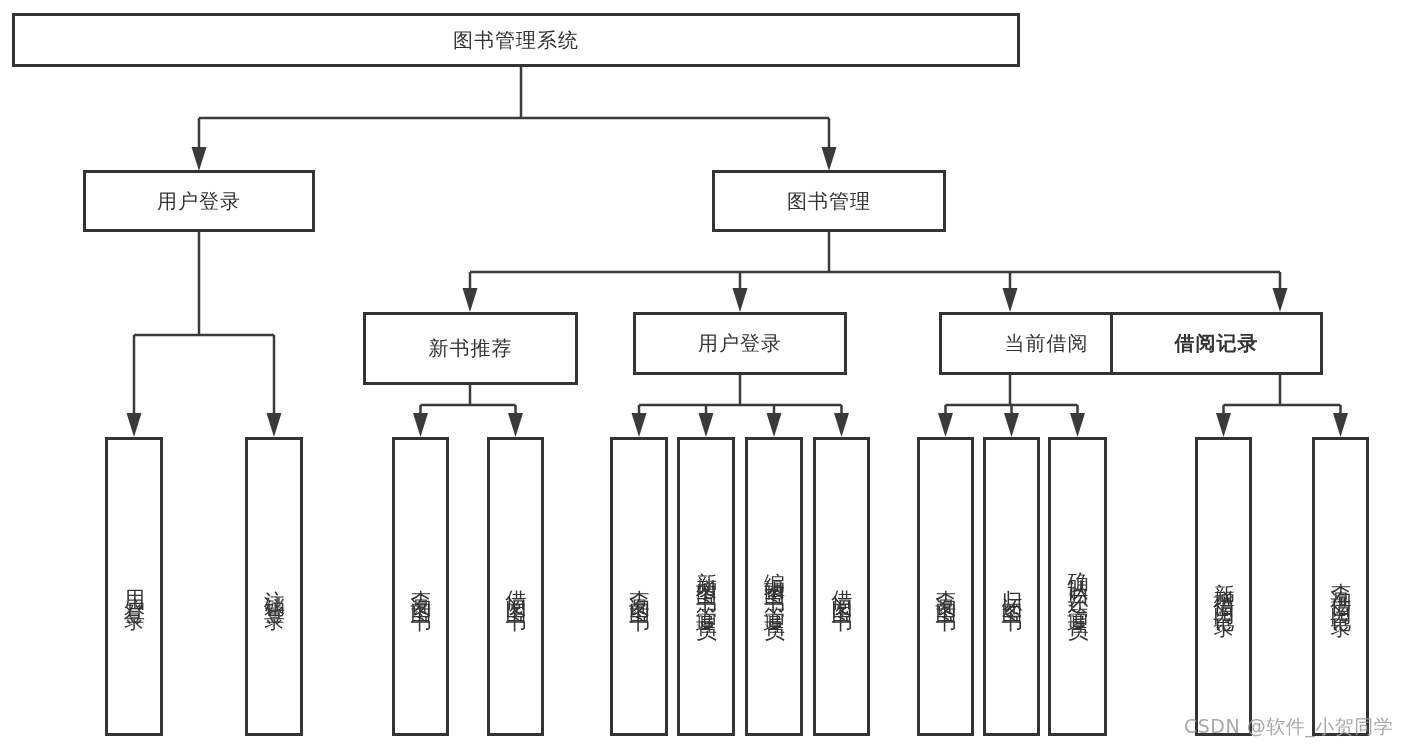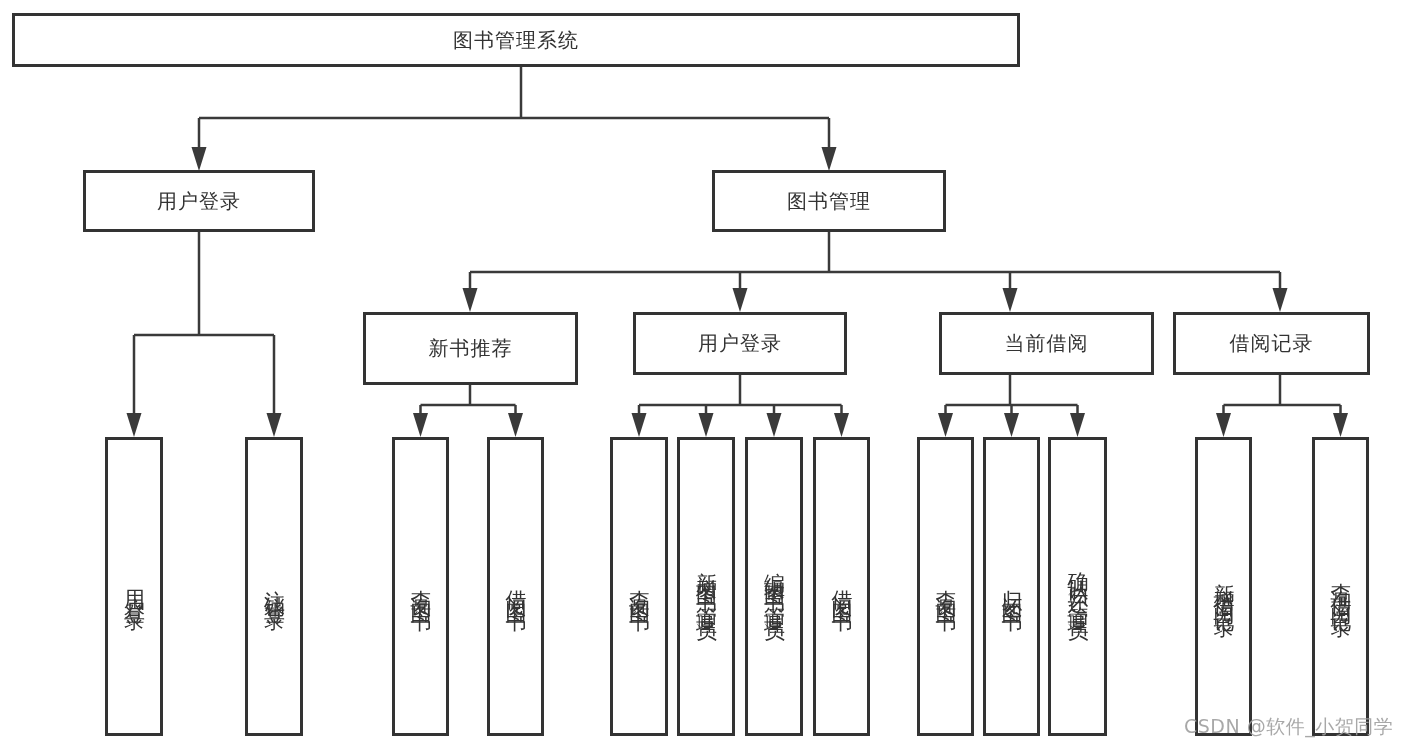--- a/index.html
+++ b/index.html
@@ -132,21 +132,21 @@
 
   <div class="box hbox" style="left:363px; top:312px; width:215px; height:73px;">
     <span>新书推荐</span>
   </div>
   <div class="box hbox" style="left:633px; top:312px; width:214px; height:63px;">
     <span>用户登录</span>
   </div>
   <div class="box hbox" style="left:903px; top:312px; width:215px; height:63px;margin-left:36px;">
     <span>当前借阅</span>
   </div>
-  <div class="box hbox" style="left:1173px; top:312px; width:197px; height:63px;">
+  <div class="box hbox" style="left:1110px; top:312px; width:213px; height:63px;font-weight:bold;">
     <span>借阅记录</span>
   </div>
 
   <div class="box vbox" style="left:105px; top:437px; width:58px; height:299px;">
     <span>用户登录</span>
   </div>
   <div class="box vbox" style="left:245px; top:437px; width:58px; height:299px;">
     <span>注销登录</span>
   </div>
 

